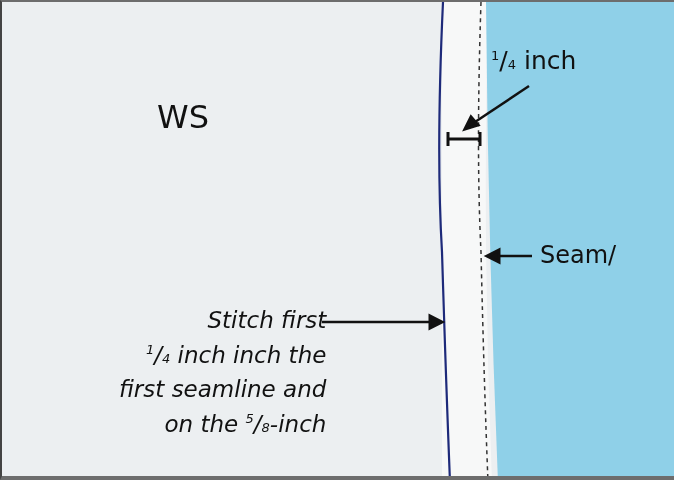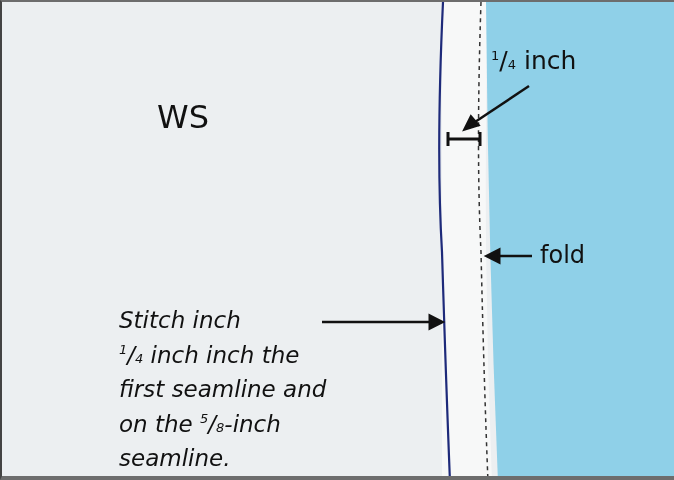--- a/index.html
+++ b/index.html
@@ -1,21 +1,21 @@
 <!DOCTYPE html>
 <html><head>
 <meta charset="utf-8">
 <style>
   html,body{margin:0;padding:0;}
   body{width:674px;height:480px;overflow:hidden;background:#fff;}
   .frame{position:relative;width:674px;height:480px;box-sizing:border-box;
     border-top:2px solid #6d6d6d;border-bottom:4px solid #6d6d6d;border-left:2px solid #444;overflow:hidden;
     background:#eceff1;}
   svg{position:absolute;left:0;top:0;}
-  .lbl{position:absolute;font-family:"DejaVu Sans",sans-serif;color:#111;white-space:nowrap;}
+  .lbl{position:absolute;font-family:"DejaVu Sans",sans-serif;color:#111;white-space:nowrap;text-align:right;}
   .ws{left:155px;top:96px;font-size:32px;}
   .quarter{left:489px;top:44px;font-size:25px;}
   .seam{left:538px;top:237px;font-size:24px;line-height:32px;}
   .note{left:117px;top:303px;font-size:23px;line-height:30px;font-style:italic;}
   .sup{font-size:13px;vertical-align:9px;}
   .sub{font-size:13px;}
 </style>
 </head>
 <body>
 
@@ -37,23 +37,22 @@
       <line x1="320" y1="320" x2="428" y2="320" stroke-width="2.5"></line>
       <polygon points="440,320 428,314 428,326"></polygon>
     </g>
   </svg>
 
   <div class="lbl ws">WS</div>
 
   <div class="lbl quarter"><span class="sup">1</span>/<span class="sub">4</span><span> inch</span></div>
 
   <div class="lbl seam">
-    <div>fold</div>
+    <div>Seam/</div>
   </div>
 
   <div class="lbl note">
-    <div>Stitch inch</div>
+    <div>Stitch first</div>
     <div><span class="sup">1</span>/<span class="sub">4</span><span> inch inch the</span></div>
     <div>first seamline and</div>
     <div><span>on the </span><span class="sup">5</span>/<span class="sub">8</span><span>-inch</span></div>
-    <div>seamline.</div>
   </div>
 </div>
 
 </body></html>

